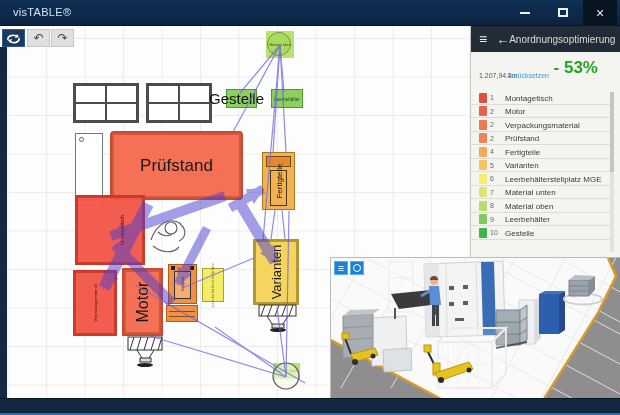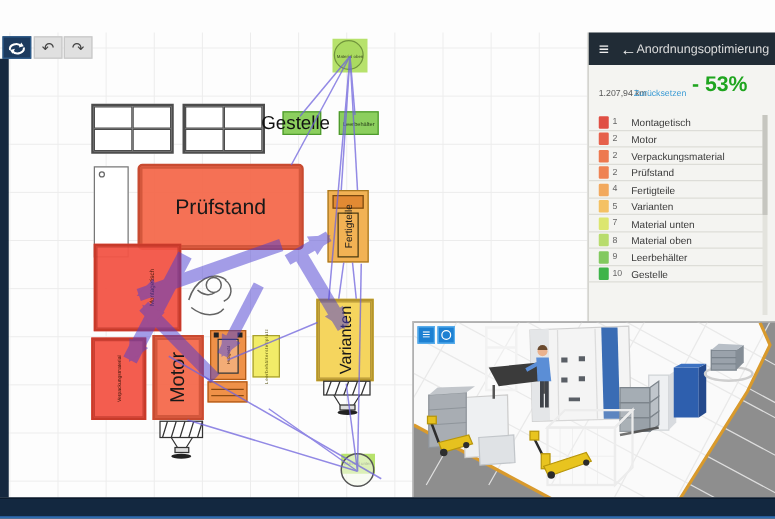--- a/index.html
+++ b/index.html
@@ -87,20 +87,32 @@
 
   
   .statusbar{position:absolute;left:0;top:398px;width:620px;height:17px;background:#132840;border-top:1px solid #0a1626;}
   .statusbar .stripe{position:absolute;left:0;bottom:0;width:620px;height:2px;background:#2f6cb2;}
 </style>
 </head>
 <body>
 
 <div class="window">
 
+  <div class="titlebar">
+    <span class="app-title">visTABLE®</span>
+    <div class="winbtn btn-min">
+        <span class="glyph-dash"></span>
+      </div>
+    <div class="winbtn btn-max">
+        <span class="glyph-max"></span>
+      </div>
+    <div class="winbtn btn-close">
+        <span class="glyph-x">×</span>
+      </div>
+  </div>
 
   <div class="canvas">
 
     <div class="blk gridtable" style="left:73px;top:57px;width:66px;height:40px;">
         <div></div>
         <div></div>
         <div></div>
         <div></div>
       </div>
     <div class="blk gridtable" style="left:146px;top:57px;width:66px;height:40px;">
@@ -277,20 +289,25 @@
           <span class="chip" style="background: rgb(242, 169, 94);"></span>
           <span class="rank">4</span>
           <span class="lbl">Fertigteile</span>
         </div>
         <div class="row">
           <span class="chip" style="background: rgb(244, 193, 99);"></span>
           <span class="rank">5</span>
           <span class="lbl">Varianten</span>
         </div>
         <div class="row">
+          <span class="chip" style="background: rgb(246, 237, 112);"></span>
+          <span class="rank">6</span>
+          <span class="lbl">Leerbehälterstellplatz MGE</span>
+        </div>
+        <div class="row">
           <span class="chip" style="background: rgb(220, 230, 111);"></span>
           <span class="rank">7</span>
           <span class="lbl">Material unten</span>
         </div>
         <div class="row">
           <span class="chip" style="background: rgb(184, 220, 109);"></span>
           <span class="rank">8</span>
           <span class="lbl">Material oben</span>
         </div>
         <div class="row">

